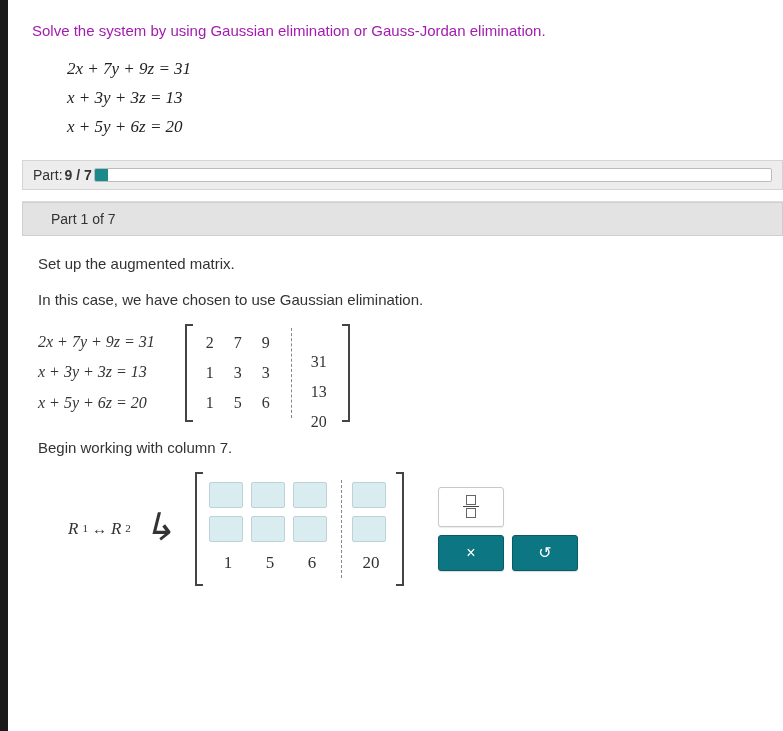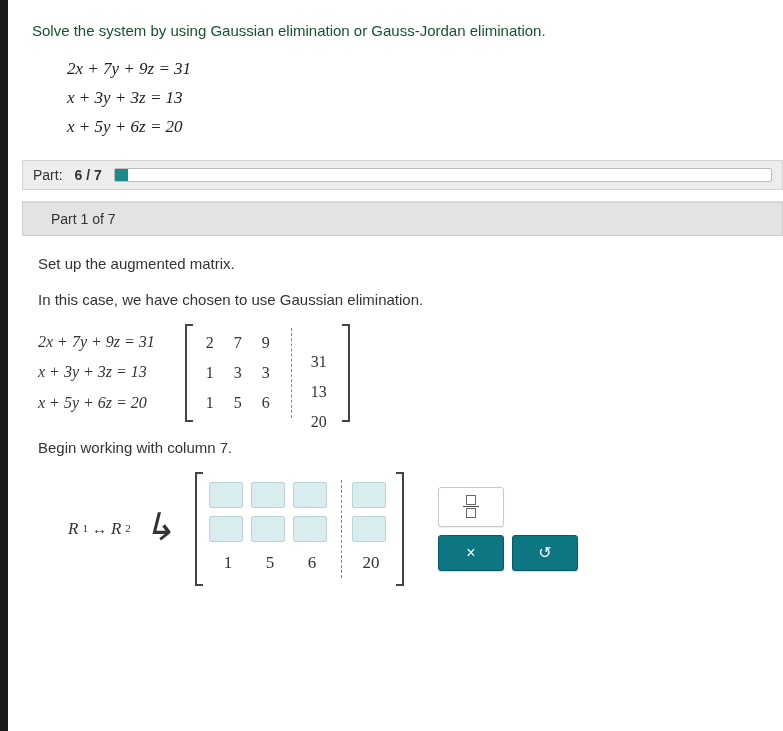--- a/index.html
+++ b/index.html
@@ -14,41 +14,41 @@
   .page {
     background: #fff;
     padding: 20px 24px 10px 24px;
     border-left: 8px solid #1a1a1a;
     min-height: 731px;
     position: relative;
   }
   .question {
     font-size: 15px;
     font-weight: 400;
-    color: #14532d;
+    color: #a21caf;
     margin-bottom: 14px;
     line-height: 1.4;
   }
   .equations {
     margin-left: 35px;
     font-family: "Times New Roman", serif;
     font-style: italic;
     font-size: 17px;
     line-height: 1.7;
     color: #222;
     margin-bottom: 18px;
   }
   .part-bar {
     background: #ededed;
     border: 1px solid #d5d5d5;
     padding: 6px 10px;
     margin: 0 -24px 0 -10px;
     display: flex;
     align-items: center;
-    gap: 12px;
+    gap: 2px;
     font-size: 14px;
   }
   .part-bar b { font-weight: bold; }
   .progress {
     flex: 1;
     height: 14px;
     background: #fff;
     border: 1px solid #bcbcbc;
     border-radius: 2px;
     overflow: hidden;
@@ -215,21 +215,21 @@
   <div class="question">Solve the system by using Gaussian elimination or Gauss-Jordan elimination.</div>
 
   <div class="equations">
     <div class="eq-line">2x + 7y + 9z = 31</div>
     <div class="eq-line">x  + 3y + 3z = 13</div>
     <div class="eq-line">x  + 5y + 6z = 20</div>
   </div>
 
   <div class="part-bar">
     <span>Part:</span>
-    <b>6 / 7</b>
+    <b>9 / 7</b>
     <div class="progress">
       <div class="progress-fill"></div>
     </div>
   </div>
   <div class="part-hr"></div>
   <div class="part-header">Part 1 of 7</div>
 
   <div class="content-block">
     <p>Set up the augmented matrix.</p>
     <p>In this case, we have chosen to use Gaussian elimination.</p>

